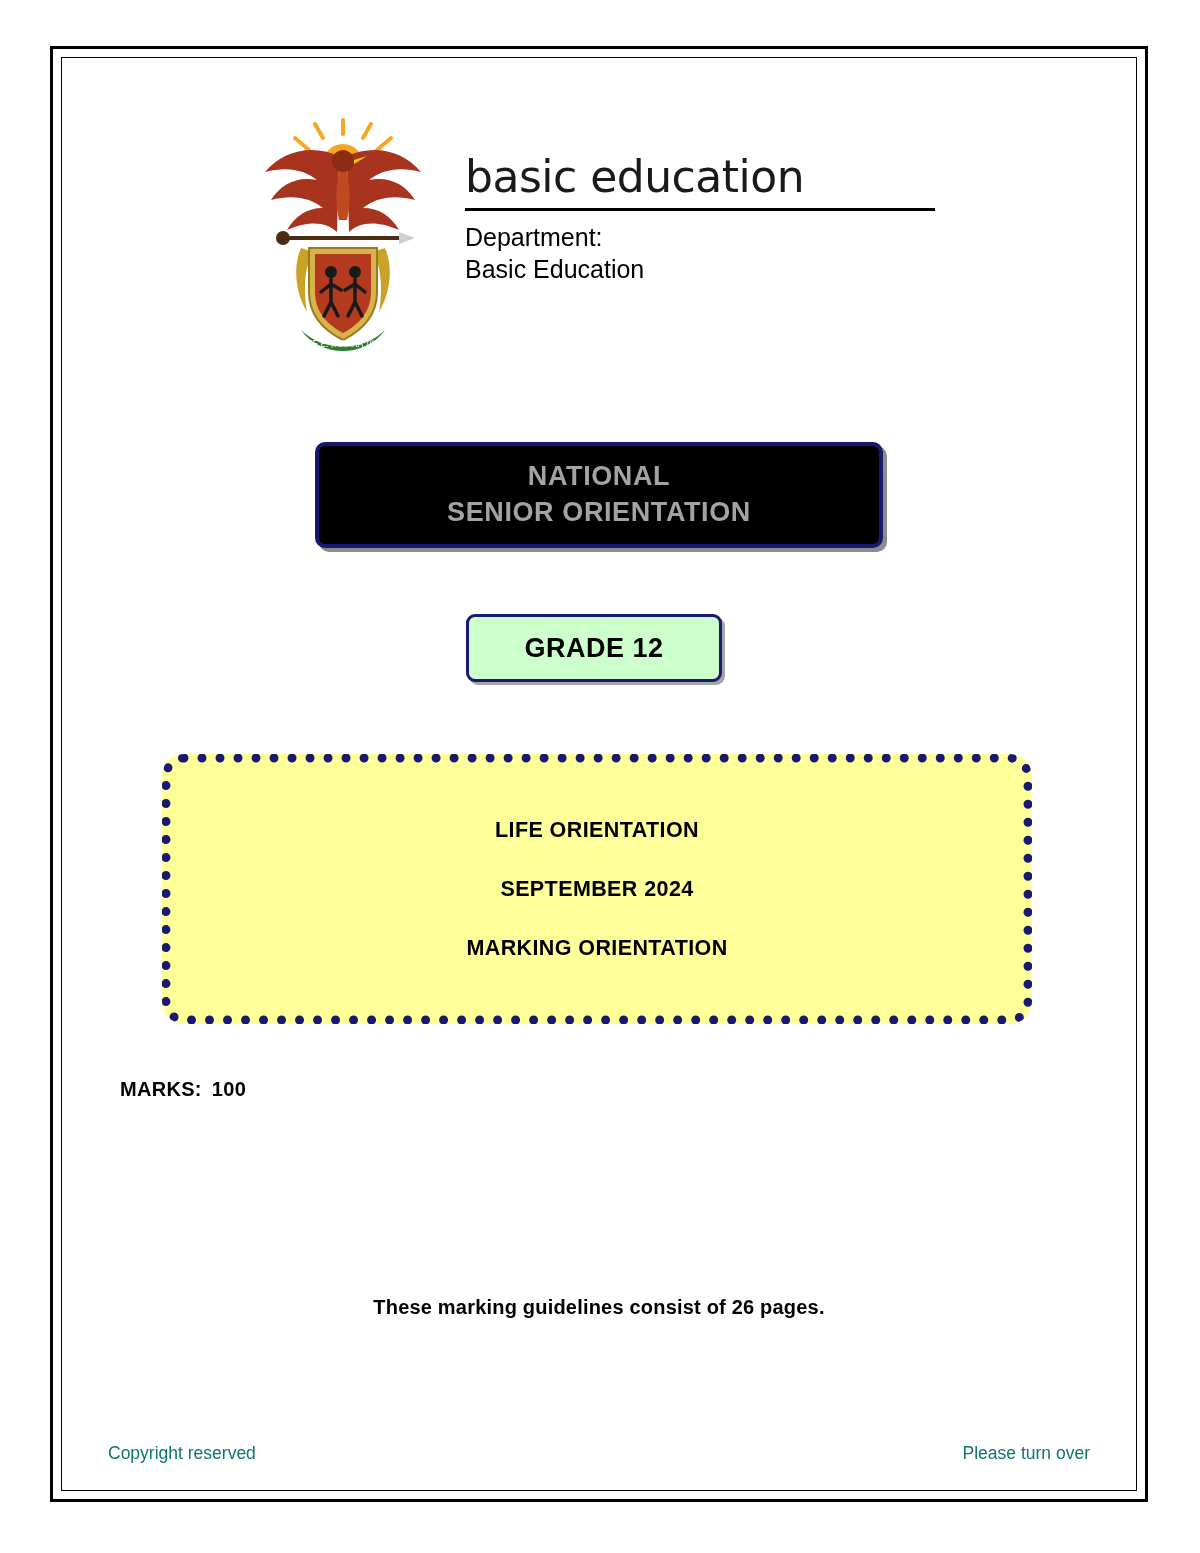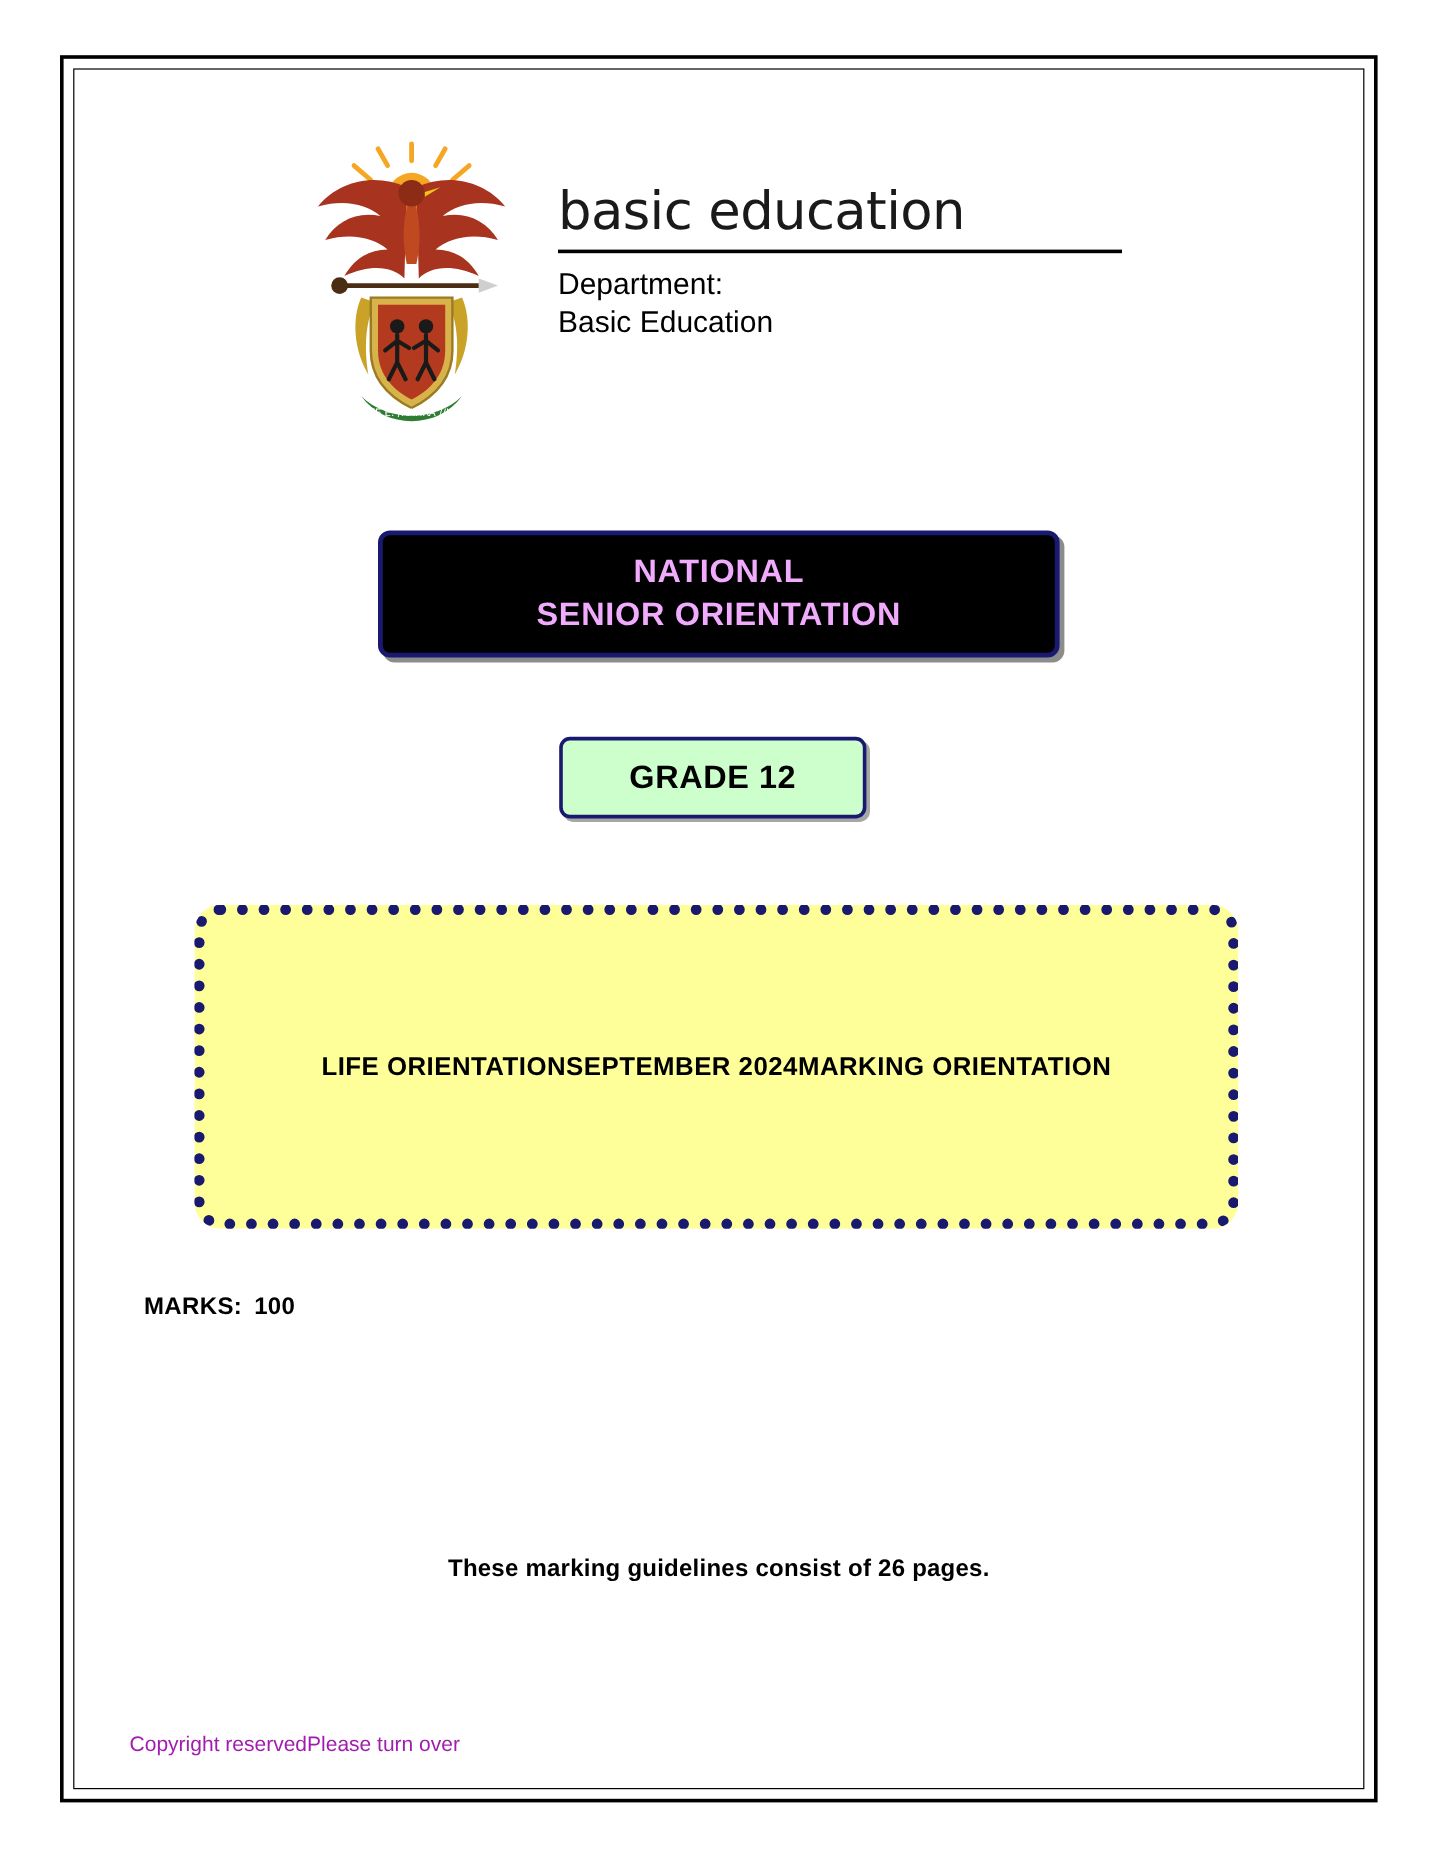--- a/index.html
+++ b/index.html
@@ -99,21 +99,21 @@
     width: 560px;
     height: 98px;
     background: #000000;
     border: 4px solid #191970;
     border-radius: 10px;
     box-shadow: 4px 4px 0 rgba(0,0,0,0.45);
     display: flex;
     flex-direction: column;
     align-items: center;
     justify-content: center;
-    color: #f0abfc;
+    color: #a3a3a3;
   }
   .nsc-line {
     font-size: 27px;
     font-weight: bold;
     letter-spacing: 0.6px;
     line-height: 1.32;
   }
 
   
   .grade-box {
@@ -141,21 +141,21 @@
     position: absolute;
     left: 100px;
     top: 696px;
     width: 870px;
     height: 270px;
     background: #ffff99;
     border: 9px dotted #191970;
     border-radius: 22px;
     box-sizing: border-box;
     display: flex;
-    flex-direction: row;
+    flex-direction: column;
     align-items: center;
     justify-content: center;
   }
   .subject-line {
     font-size: 21.5px;
     font-weight: bold;
     letter-spacing: 0.4px;
     margin: 17px 0;
     text-align: center;
   }
@@ -184,23 +184,23 @@
     margin-top: 28px;
   }
 
   
   .footer {
     position: absolute;
     left: 46px;
     right: 46px;
     bottom: 26px;
     display: flex;
-    justify-content: flex-start;
+    justify-content: space-between;
     font-size: 17.5px;
-    color: #a21caf;
+    color: #0f766e;
   }
 </style>
 </head>
 <body>
 
 <div class="page-frame">
   <div class="page-frame-inner">
     <div class="content">
 
       <div class="header">

